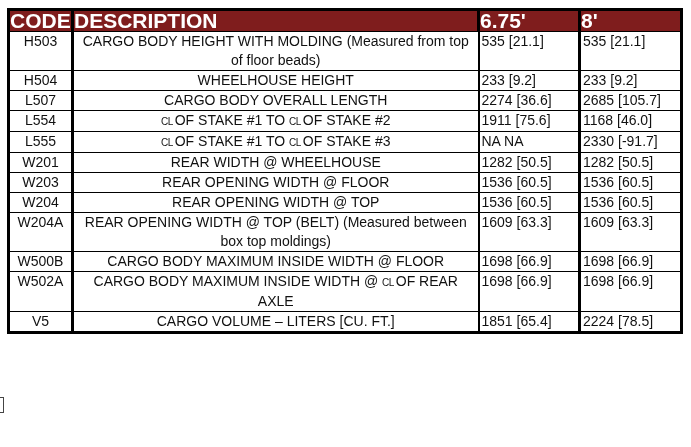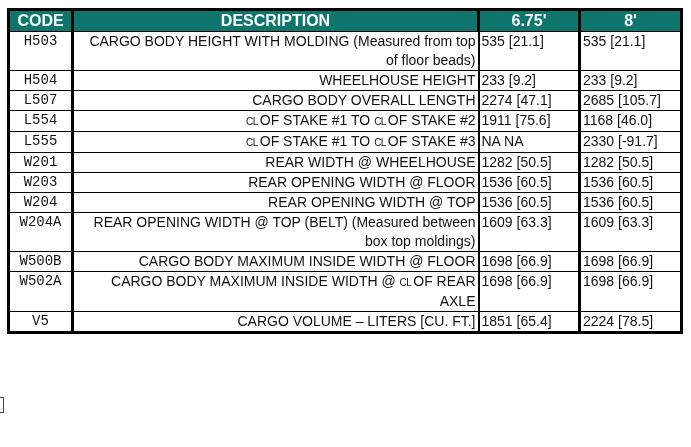--- a/index.html
+++ b/index.html
@@ -5,28 +5,28 @@
   html, body { margin:0; padding:0; background:#ffffff; }
   body { width:691px; height:447px; position:relative; overflow:hidden;
          font-family:"Liberation Sans", sans-serif; }
   .sheet { position:absolute; left:7px; top:8px; width:673px; }
   table { border-collapse:collapse; width:673px; table-layout:fixed;
           border:3px solid #000; }
   col.c-code { width:64px; }
   col.c-desc { width:406px; }
   col.c-a { width:101px; }
   col.c-b { width:102px; }
-  th { background:#0f766e; color:#ffffff; font-weight:bold; font-size:16px;
-       height:20px; padding:0; text-align:center; border-left:3px solid #000;
+  th { background:#7f1d1d; color:#ffffff; font-weight:bold; font-size:21px;
+       height:20px; padding:0; text-align:left; border-left:3px solid #000;
        border-bottom:1px solid #000; line-height:20px; }
   th:first-child { border-left:none; }
   td { font-size:14px; color:#111; padding:0 2px; vertical-align:top;
        line-height:19px; border-bottom:1px solid #000; }
-  td.code { text-align:center; border-right:3px solid #000;font-family:Liberation Mono, monospace; }
-  td.desc { text-align:right; border-right:2px solid #000; }
+  td.code { text-align:center; border-right:3px solid #000; }
+  td.desc { text-align:center; border-right:2px solid #000; }
   td.val { border-right:3px solid #000; }
   td.val:last-child { border-right:none; }
   tr:last-child td { border-bottom:none; }
   .cl { font-size:10px; letter-spacing:-0.5px; }
   .stray { position:absolute; left:0; top:397px; width:3px; height:14px;
            border:1px solid #444; border-left:none; }
 </style>
 </head>
 <body>
 
@@ -57,21 +57,21 @@
         </tr>
         <tr>
           <td class="code">H504</td>
           <td class="desc">WHEELHOUSE HEIGHT</td>
           <td class="val">233 [9.2]</td>
           <td class="val">233 [9.2]</td>
         </tr>
         <tr>
           <td class="code">L507</td>
           <td class="desc">CARGO BODY OVERALL LENGTH</td>
-          <td class="val">2274 [47.1]</td>
+          <td class="val">2274 [36.6]</td>
           <td class="val">2685 [105.7]</td>
         </tr>
         <tr>
           <td class="code">L554</td>
           <td class="desc"><span class="cl">CL </span>OF STAKE #1 TO <span class="cl">CL </span>OF STAKE #2</td>
           <td class="val">1911 [75.6]</td>
           <td class="val">1168 [46.0]</td>
         </tr>
         <tr>
           <td class="code">L555</td>

